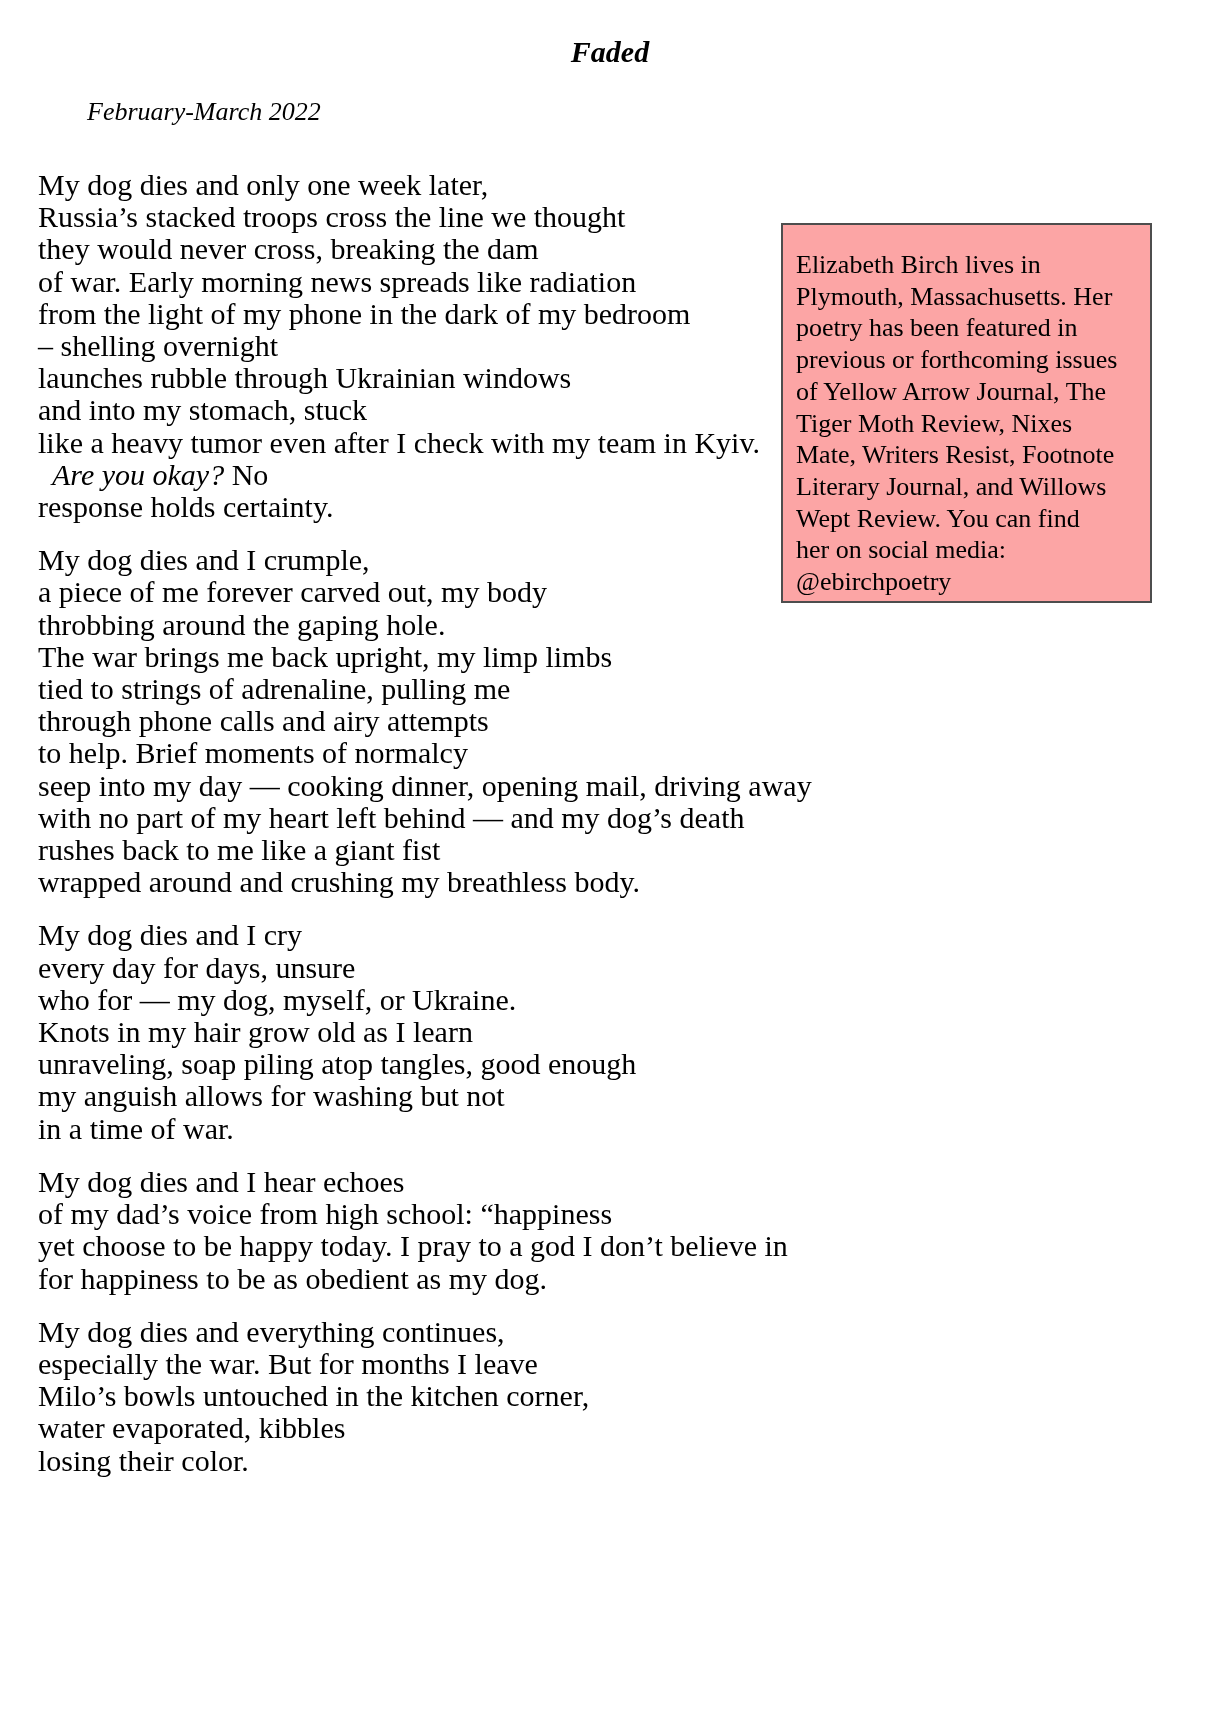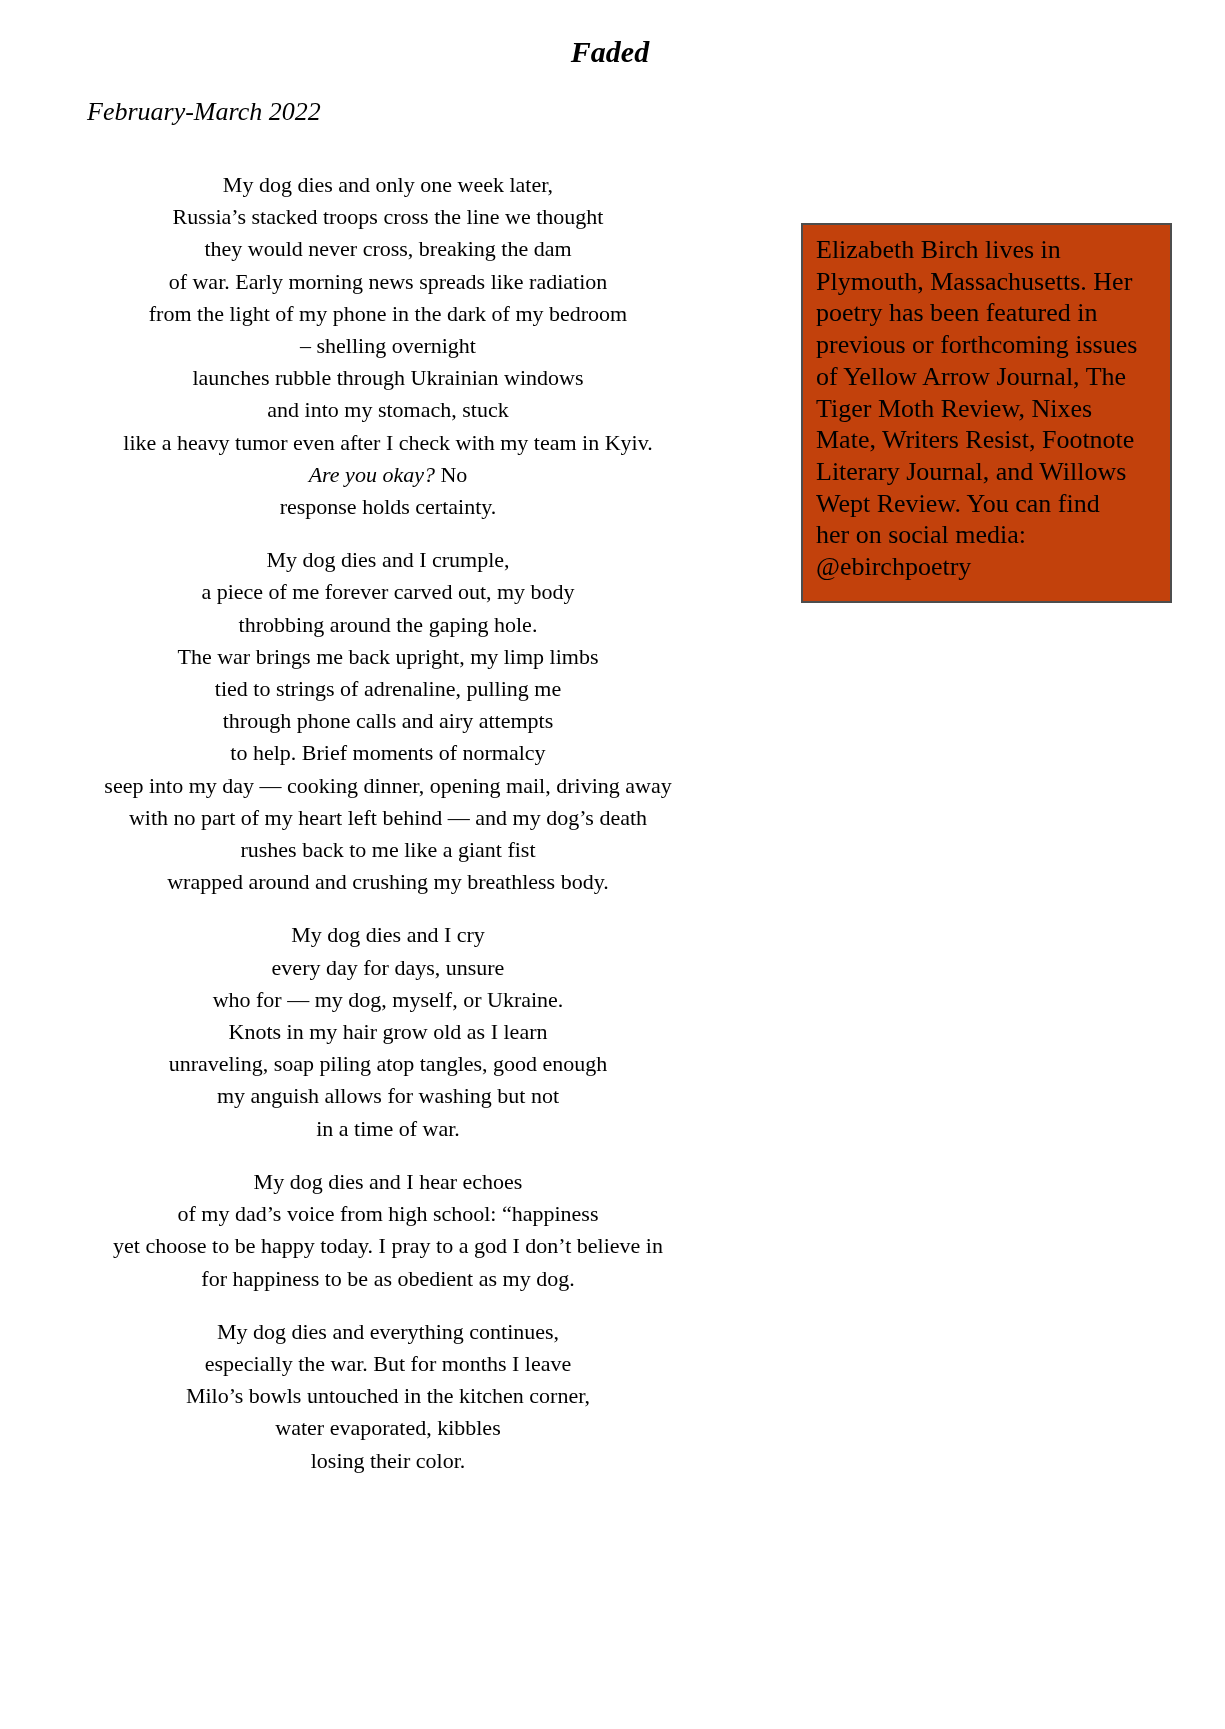--- a/index.html
+++ b/index.html
@@ -33,44 +33,43 @@
     font-size: 26px;
     line-height: 32px;
     font-style: italic;
     text-align: right;
   }
   .poem {
     position: absolute;
     top: 169px;
     left: 38px;
     width: 700px;
-    font-size: 22px;
+    font-size: 30px;
     line-height: 32.2px;
-    text-align: center;
   }
   .stanza + .stanza {
     margin-top: 21px;
   }
   .poem-line {
     white-space: nowrap;
   }
   .italic {
     font-style: italic;
+    margin-left: 14px;
   }
   .bio-box {
     position: absolute;
     left: 781px;
     top: 223px;
     width: 371px;
     height: 380px;
     box-sizing: border-box;
     border: 2px solid #4d4d4d;
-    padding: 9px 8px 8px 13px;
-    background: #c2410c;
-    margin-left: 20px;
+    padding: 24px 8px 8px 13px;
+    background: #fca5a5;
   }
   .bio-text {
     font-size: 26px;
     line-height: 31.7px;
   }
 </style>
 </head>
 <body>
 
 <div class="doc-title">Faded</div>

